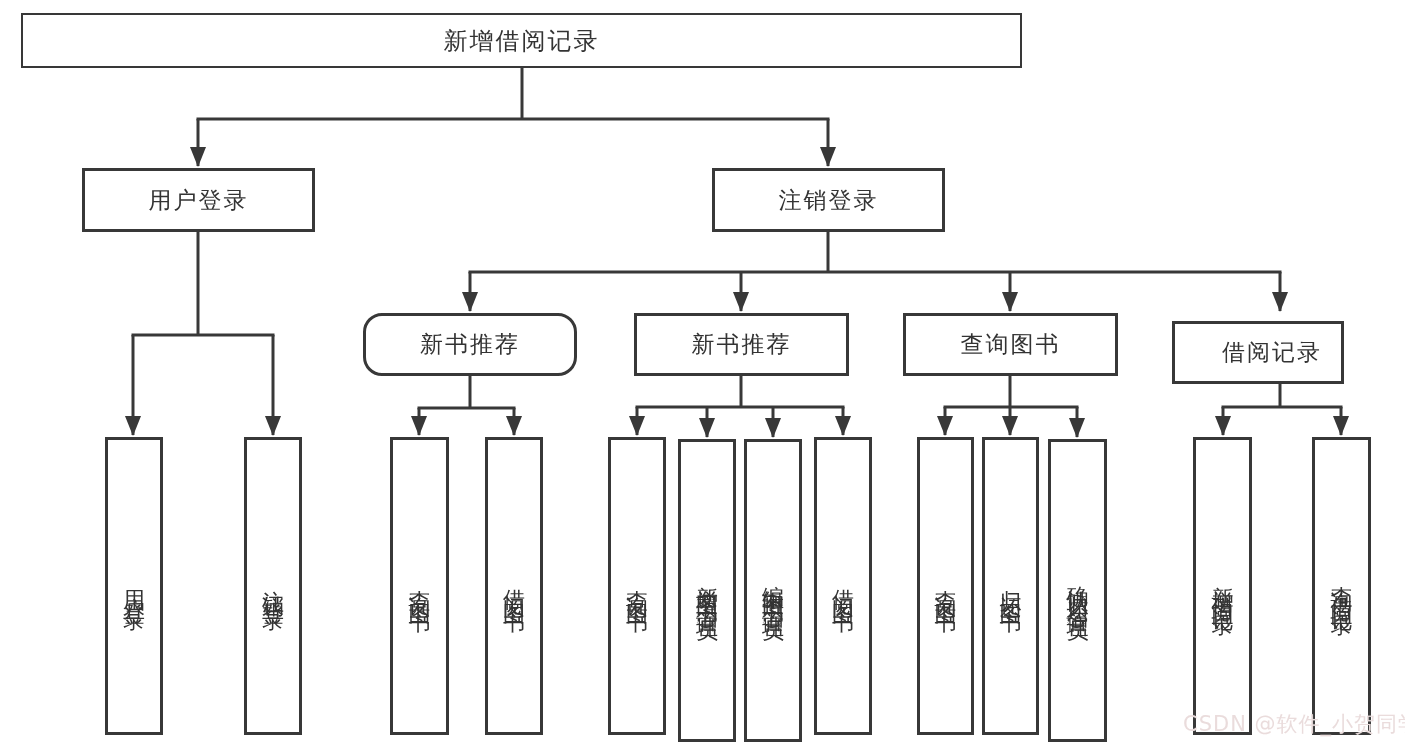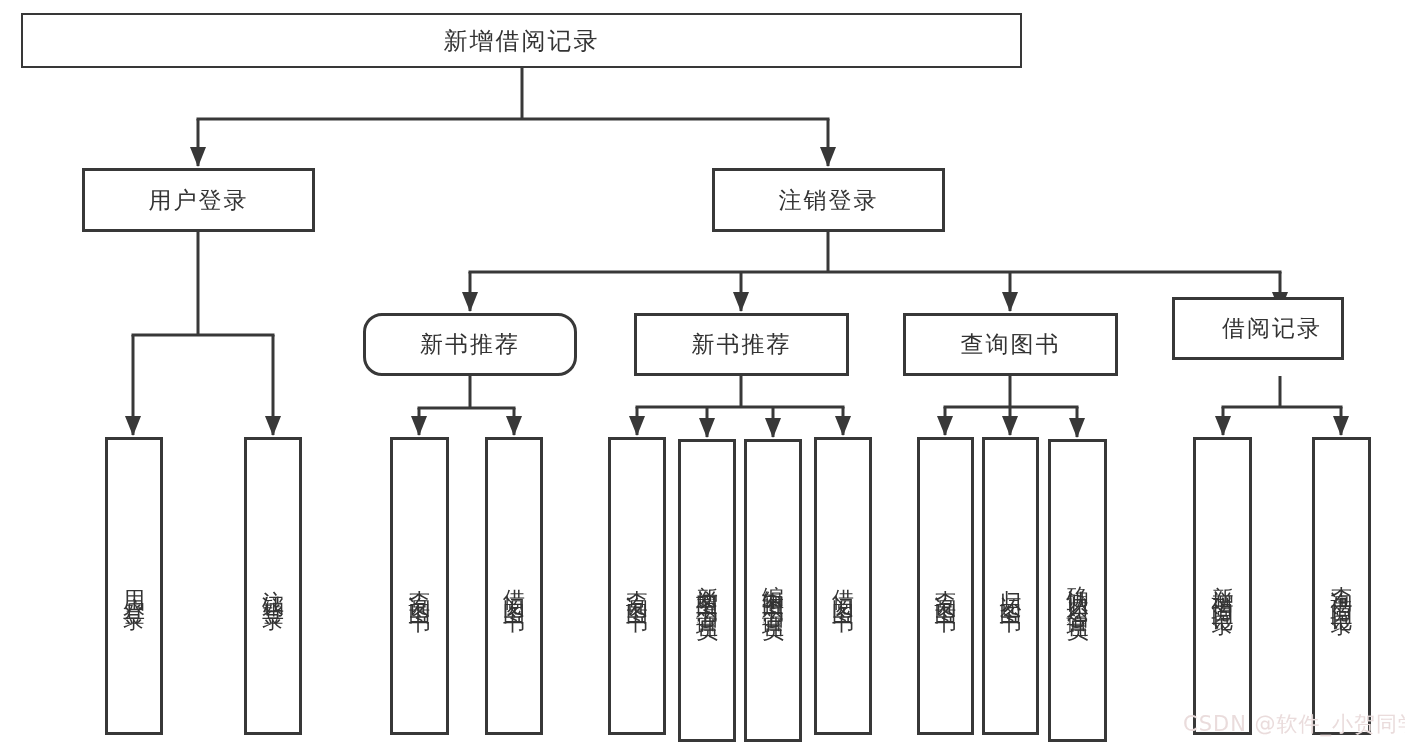--- a/index.html
+++ b/index.html
@@ -99,21 +99,21 @@
   </svg>
 
   <div class="box h root" style="left:21px;top:13px;width:1001px;height:55px;">新增借阅记录</div>
 
   <div class="box h" style="left:82px;top:168px;width:233px;height:64px;">用户登录</div>
   <div class="box h" style="left:712px;top:168px;width:233px;height:64px;">注销登录</div>
 
   <div class="box h" style="left:363px;top:313px;width:214px;height:63px;border-radius:19px;">新书推荐</div>
   <div class="box h" style="left:634px;top:313px;width:215px;height:63px;">新书推荐</div>
   <div class="box h" style="left:903px;top:313px;width:215px;height:63px;">查询图书</div>
-  <div class="box h" style="left:1172px;top:297px;width:172px;height:63px;padding-left:28px;">借阅记录</div>
+  <div class="box h" style="left:1172px;top:321px;width:172px;height:63px;padding-left:28px;">借阅记录</div>
 
   <div class="box v" style="left:105px;top:437px;width:58px;height:298px;">用户登录</div>
   <div class="box v" style="left:244px;top:437px;width:58px;height:298px;">注销登录</div>
 
   <div class="box v" style="left:390px;top:437px;width:59px;height:298px;">查询图书</div>
   <div class="box v" style="left:485px;top:437px;width:58px;height:298px;">借阅图书</div>
 
   <div class="box v" style="left:608px;top:437px;width:58px;height:298px;">查询图书</div>
   <div class="box v" style="left:678px;top:439px;width:58px;height:303px;letter-spacing:5px;">新增图书（管理员）</div>
   <div class="box v" style="left:744px;top:439px;width:58px;height:303px;letter-spacing:5px;">编辑图书（管理员）</div>

